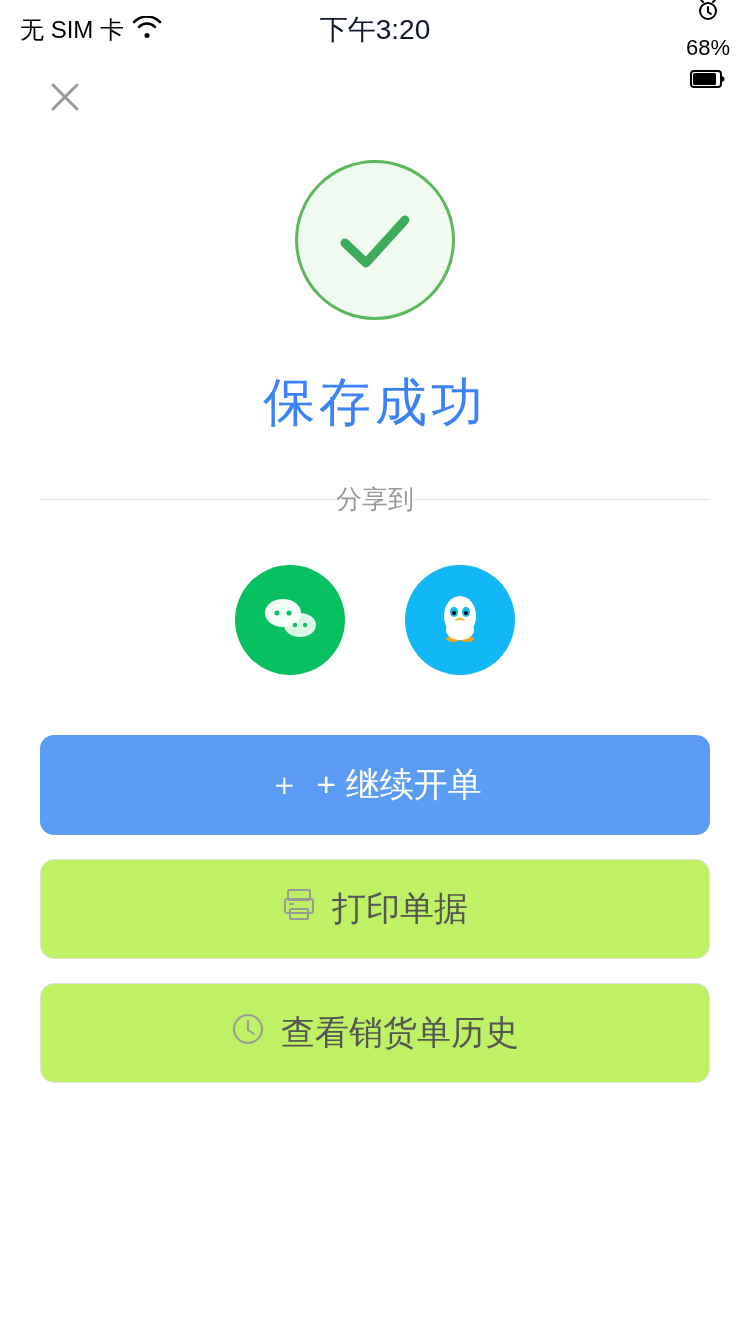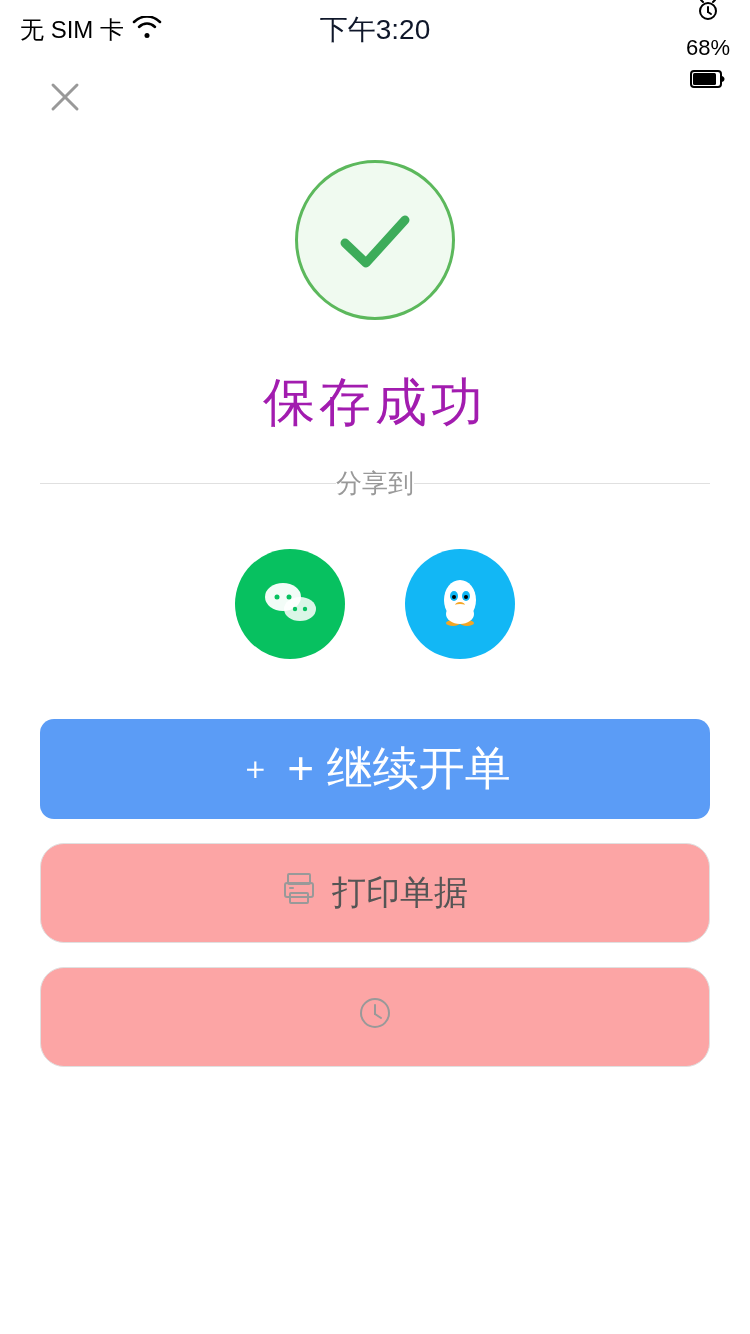--- a/index.html
+++ b/index.html
@@ -96,23 +96,23 @@
     }
 
     .success-circle svg {
       width: 90px;
       height: 90px;
     }
 
     
     .success-title {
       font-size: 52px;
-      color: #a21caf;
+      color: #3b82f6;
       font-weight: 400;
-      margin-bottom: 28px;
+      margin-bottom: 44px;
       letter-spacing: 4px;
     }
 
     
     .share-section {
       width: 100%;
       padding: 0 40px;
       margin-bottom: 60px;
     }
 
@@ -178,22 +178,22 @@
       gap: 16px;
       cursor: pointer;
       font-size: 34px;
       color: #fff;
       font-weight: 400;
     }
 
     .btn-secondary {
       width: 100%;
       height: 100px;
-      border-radius: 24px;
-      background: #fca5a5;
+      border-radius: 14px;
+      background: #bef264;
       border: 1px solid #e0e0e0;
       display: flex;
       align-items: center;
       justify-content: center;
       gap: 16px;
       cursor: pointer;
       font-size: 34px;
       color: #555;
       font-weight: 400;
     }
@@ -306,21 +306,21 @@
           <ellipse cx="32" cy="42" rx="14" ry="10" fill="white"></ellipse>
         </svg>
       </div>
     </div>
   </div>
 
   <div class="action-buttons">
 
     <button class="btn-primary">
       <span class="btn-icon-white">＋</span>
-      <span style="font-size:46px;color:#fff;">+ 继续开单</span>
+      <span style="font-size:34px;color:#fff;">+ 继续开单</span>
     </button>
 
     <button class="btn-secondary">
       <span>
         <svg width="34" height="32" viewBox="0 0 34 32" fill="none">
           <rect x="6" y="1" width="22" height="10" rx="1" stroke="#999" stroke-width="2" fill="none"></rect>
           <rect x="3" y="10" width="28" height="14" rx="2" stroke="#999" stroke-width="2" fill="none"></rect>
           <rect x="8" y="20" width="18" height="10" rx="1" stroke="#999" stroke-width="2" fill="none"></rect>
           <line x1="8" y1="15" x2="11" y2="15" stroke="#999" stroke-width="2" stroke-linecap="round"></line>
         </svg>
@@ -329,17 +329,18 @@
     </button>
 
     <button class="btn-secondary">
       <span>
         <svg width="34" height="34" viewBox="0 0 34 34" fill="none">
           <circle cx="17" cy="17" r="14" stroke="#999" stroke-width="2" fill="none"></circle>
           <line x1="17" y1="9" x2="17" y2="18" stroke="#999" stroke-width="2" stroke-linecap="round"></line>
           <line x1="17" y1="18" x2="23" y2="22" stroke="#999" stroke-width="2" stroke-linecap="round"></line>
         </svg>
       </span>
+      <span>查看销货单历史</span>
     </button>
 
   </div>
 
 </div>
 
 </body></html>

